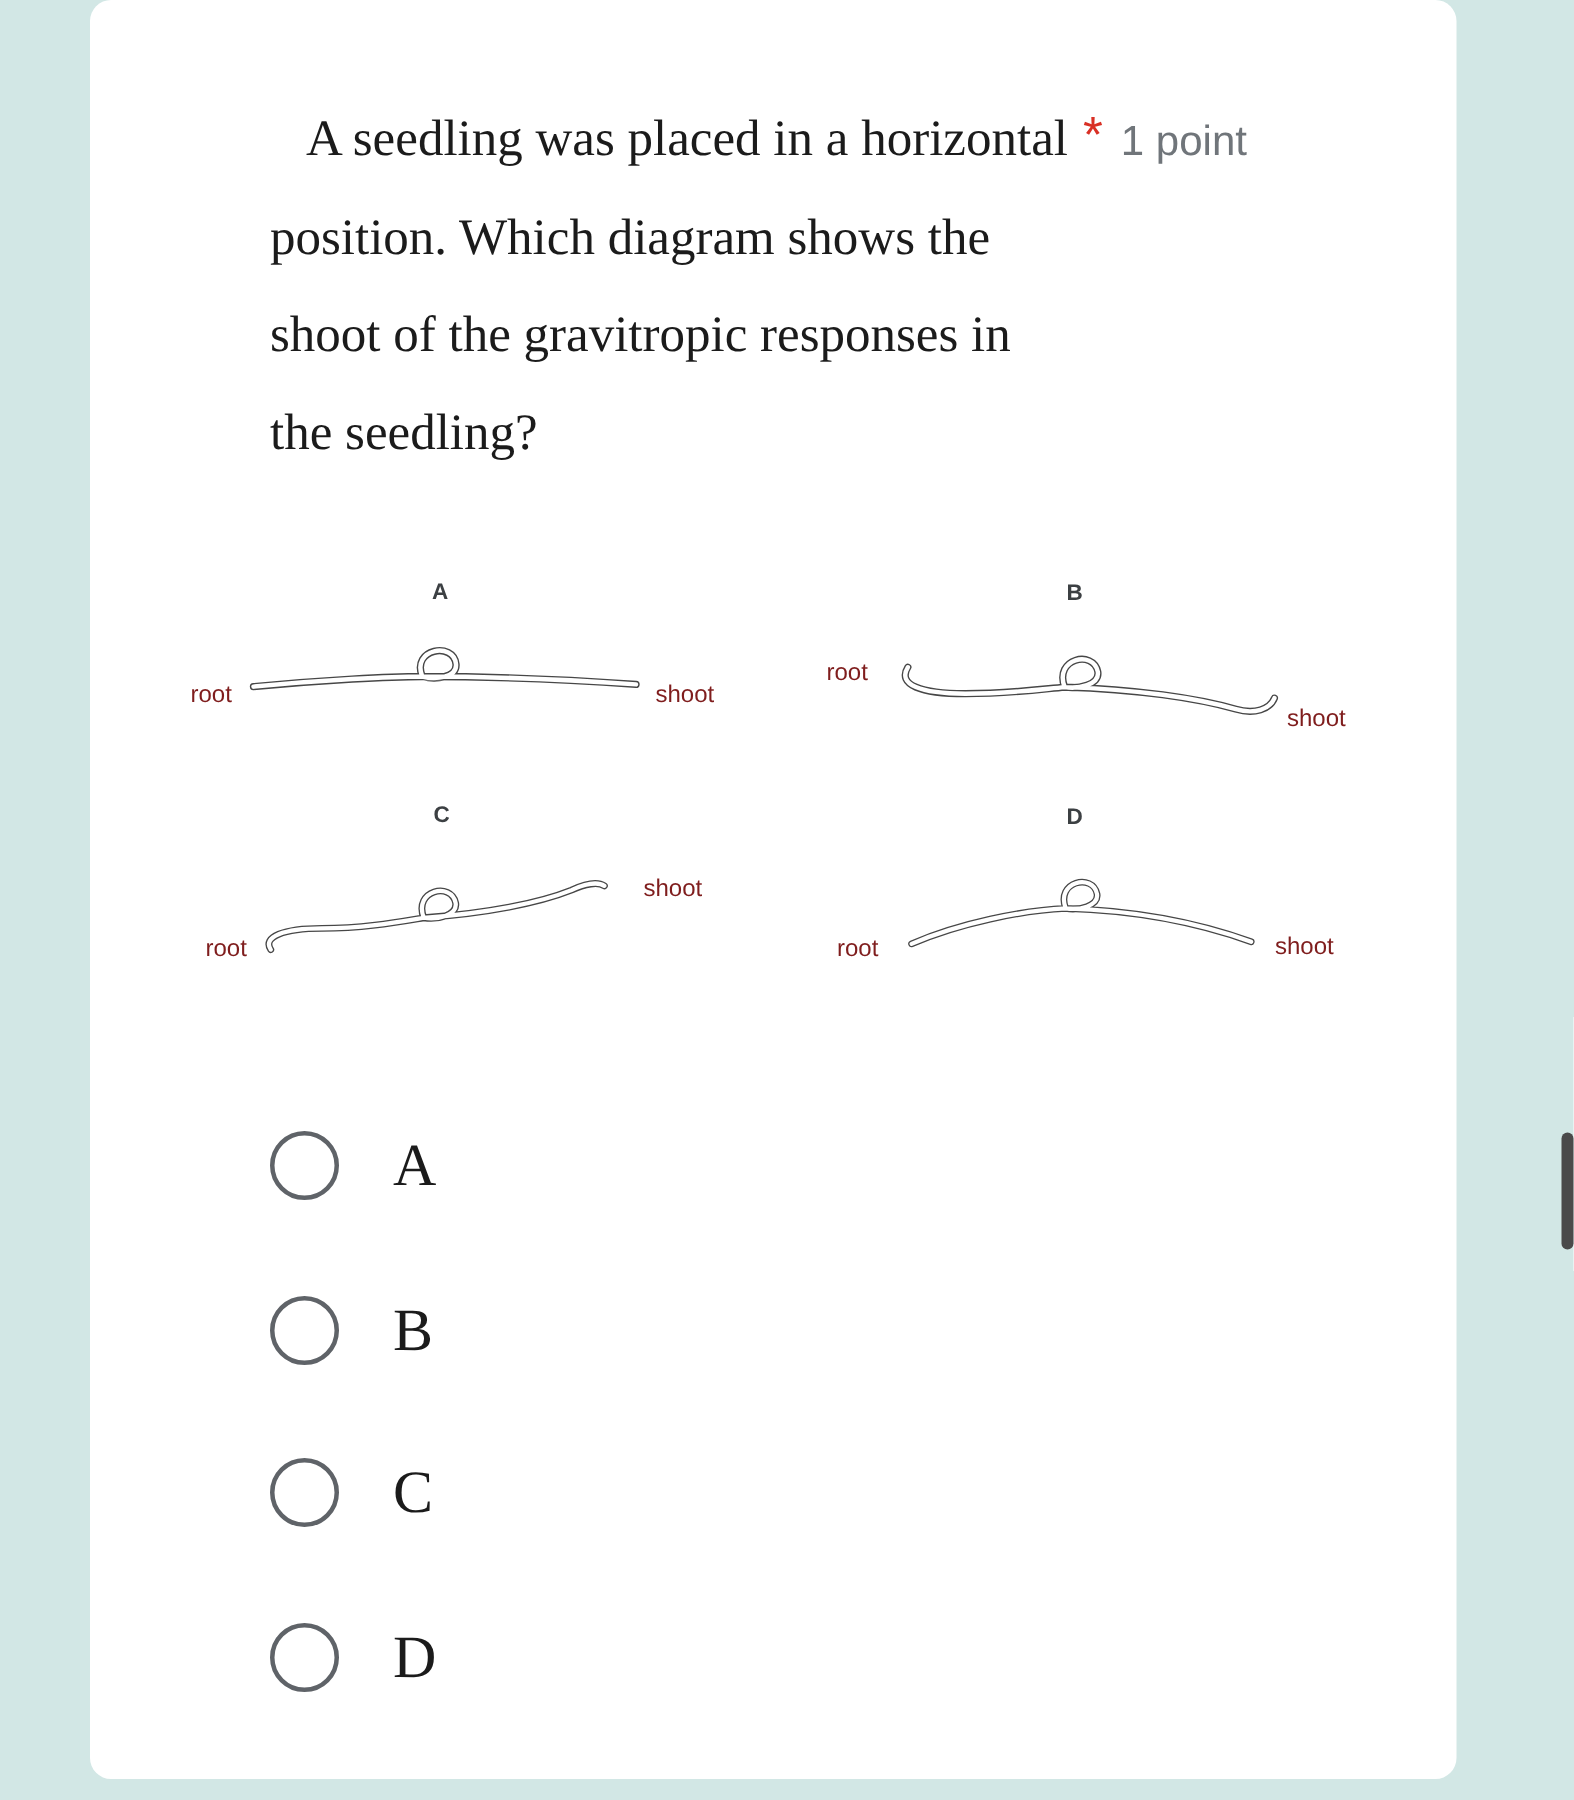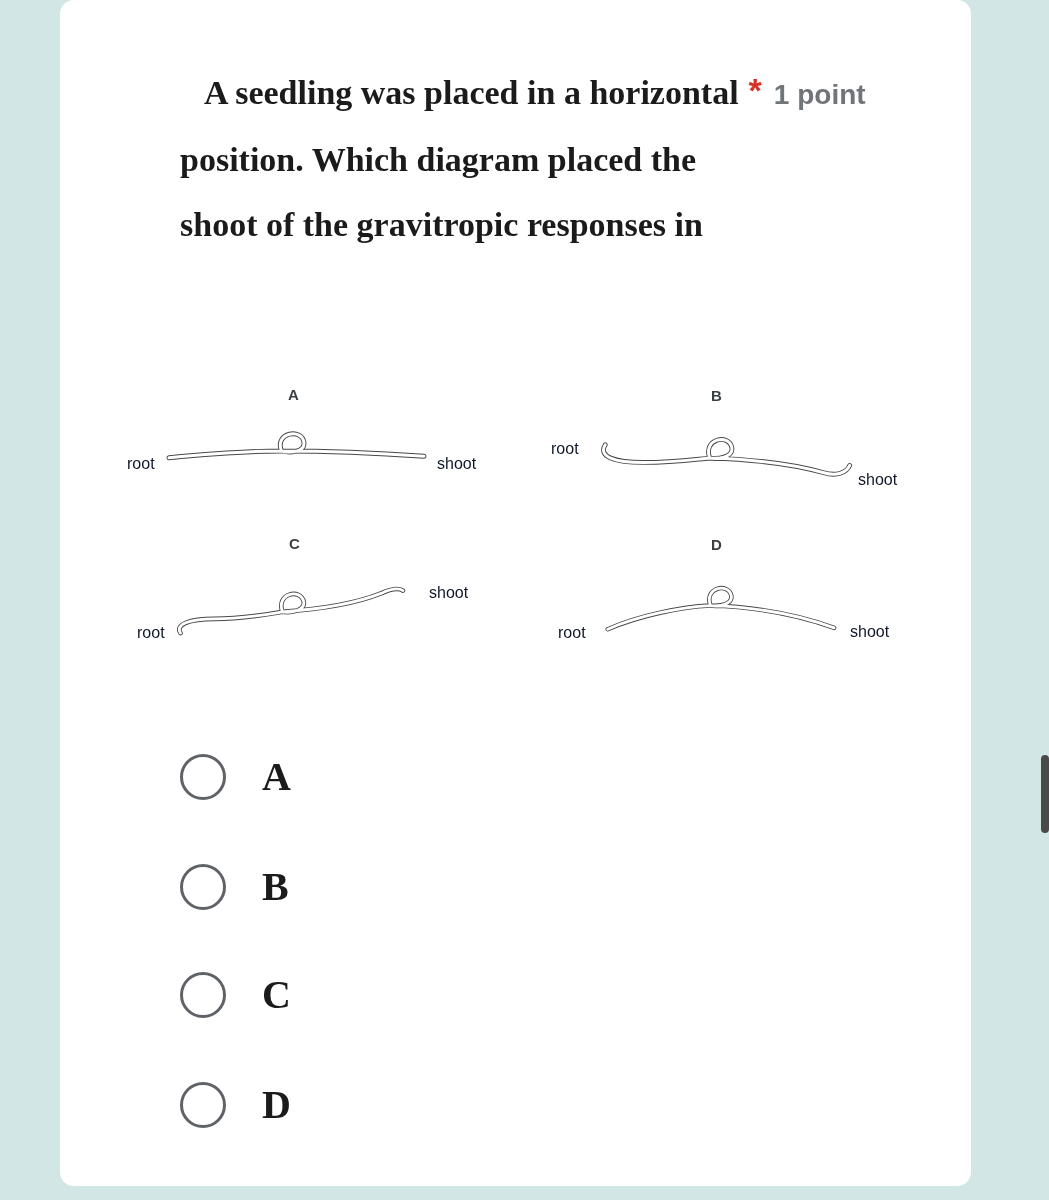--- a/index.html
+++ b/index.html
@@ -11,21 +11,20 @@
     overflow: hidden;
   }
   .page { position: absolute; inset: 0; width: 1049px; height: 1200px; }
 
   .card {
     position: absolute;
     left: 60px; top: 0px;
     width: 911px; height: 1186px;
     background: #ffffff;
     border-radius: 14px;
-    font-weight: bold;
   }
 
   
   .question {
     position: absolute;
     left: 120px; top: 58px;
     width: 840px;
     font-family: "Liberation Serif", "DejaVu Serif", serif;
     font-size: 34px;
     line-height: 65px;
@@ -50,21 +49,21 @@
   .figure { position: absolute; left: 0; top: 0; width: 1049px; height: 1200px; pointer-events: none; }
   .diag-label {
     position: absolute;
     font-size: 15px;
     font-weight: bold;
     color: #3c4043;
   }
   .side-label {
     position: absolute;
     font-size: 16px;
-    color: #0f172a;
+    color: #7f1d1d;
   }
   .seedling { position: absolute; }
   .tube-outer { stroke: #474747; stroke-width: 6.5; fill: none; stroke-linecap: round; stroke-linejoin: round; }
   .tube-inner { stroke: #ffffff; stroke-width: 4; fill: none; stroke-linecap: round; stroke-linejoin: round; }
 
   
   .option-row {
     position: absolute;
     left: 120px;
     display: flex;
@@ -94,22 +93,23 @@
   }
 </style>
 </head>
 <body>
 
 <div class="page">
   <div class="card">
 
     <div class="question">
       <div class="q-line1"><span>A seedling was placed in a horizontal</span><span class="asterisk">*</span><span class="points">1 point</span></div>
-      <div>position. Which diagram placed the</div>
+      <div>position. Which diagram shows the</div>
       <div>shoot of the gravitropic responses in</div>
+      <div>the seedling?</div>
     </div>
 
     <div class="option-row" style="top:753px;">
       <div class="radio-circle"></div>
       <div class="option-label">A</div>
     </div>
     <div class="option-row" style="top:863px;">
       <div class="radio-circle"></div>
       <div class="option-label">B</div>
     </div>

